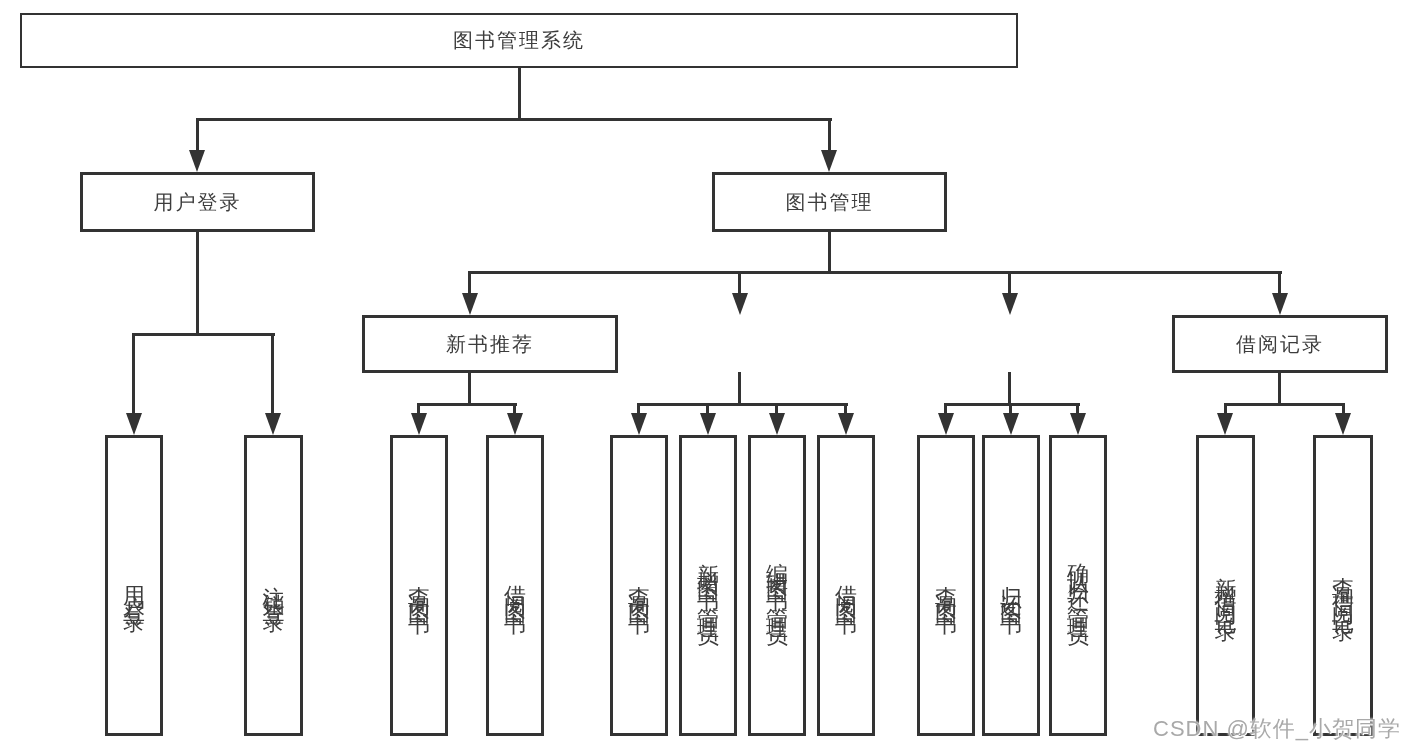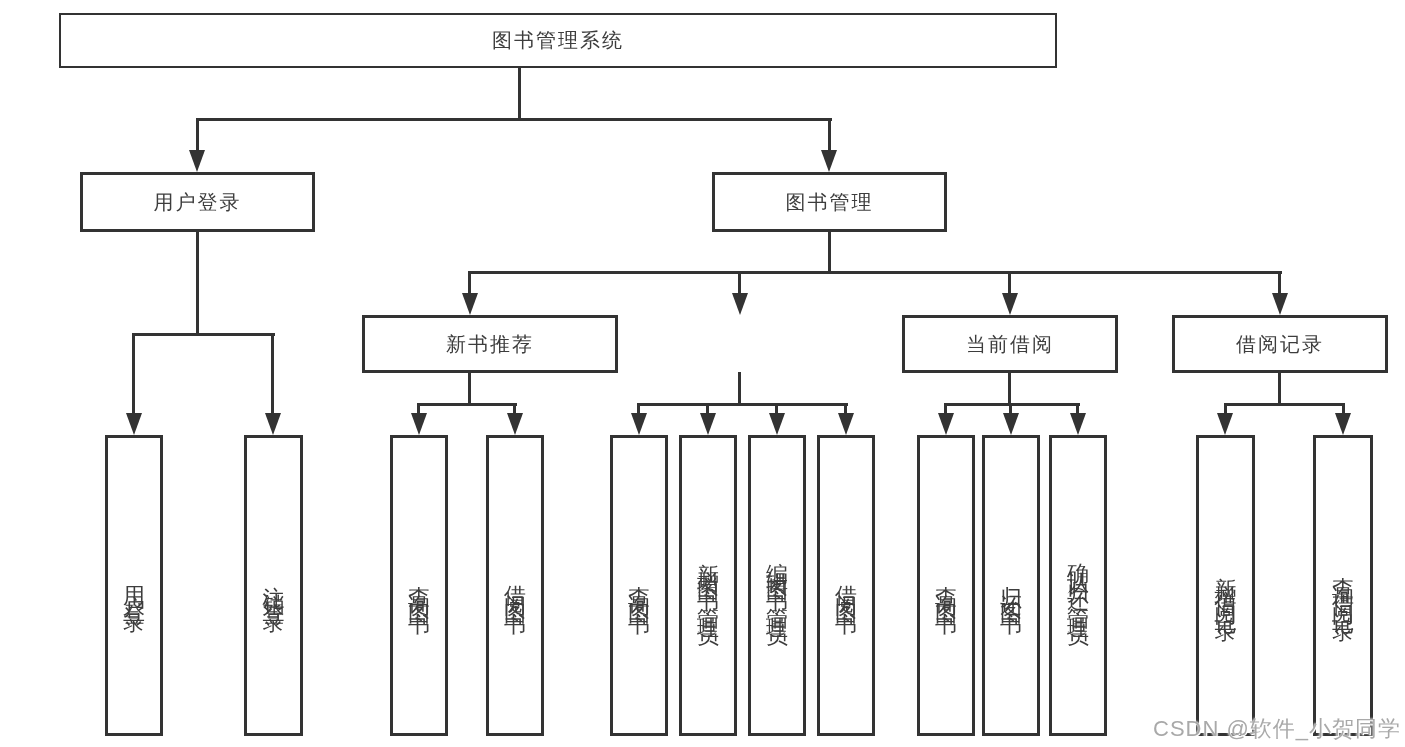--- a/index.html
+++ b/index.html
@@ -15,21 +15,21 @@
     position: absolute;
     background: #ffffff;
     border: 3px solid #333333;
     box-sizing: border-box;
     display: flex;
     align-items: center;
     justify-content: center;
     color: #3d3d3d;
   }
   .hbox { font-size: 20px; letter-spacing: 2px; }
-  .root { border-width: 2px; margin-left: 39px; }
+  .root { border-width: 2px; }
   .vbox {
     top: 435px;
     height: 301px;
     writing-mode: vertical-rl;
     text-orientation: mixed;
     font-size: 22px;
     letter-spacing: 9px;
     line-height: 1;
   }
   .line { position: absolute; background: #333333; }
@@ -88,23 +88,20 @@
   <div class="line" style="left:738px; top:273px; width:3px; height:22px;"></div>
   <div class="line" style="left:1008px; top:273px; width:3px; height:22px;"></div>
   <div class="line" style="left:1278px; top:273px; width:3px; height:22px;"></div>
   <div class="arr" style="left:462px; top:293px;"></div>
   <div class="arr" style="left:732px; top:293px;"></div>
   <div class="arr" style="left:1002px; top:293px;"></div>
   <div class="arr" style="left:1272px; top:293px;"></div>
 
   <div class="box hbox" style="left:362px; top:315px; width:256px; height:58px;">
     <span>新书推荐</span>
-  </div>
-  <div class="box hbox" style="left:902px; top:315px; width:216px; height:58px;">
-    <span>当前借阅</span>
   </div>
   <div class="box hbox" style="left:1172px; top:315px; width:216px; height:58px;">
     <span>借阅记录</span>
   </div>
 
   <div class="line" style="left:468px; top:372px; width:3px; height:33px;"></div>
   <div class="line" style="left:417px; top:403px; width:100px; height:3px;"></div>
   <div class="line" style="left:417px; top:405px; width:3px; height:10px;"></div>
   <div class="line" style="left:513px; top:405px; width:3px; height:10px;"></div>
   <div class="arr" style="left:411px; top:413px;"></div>

